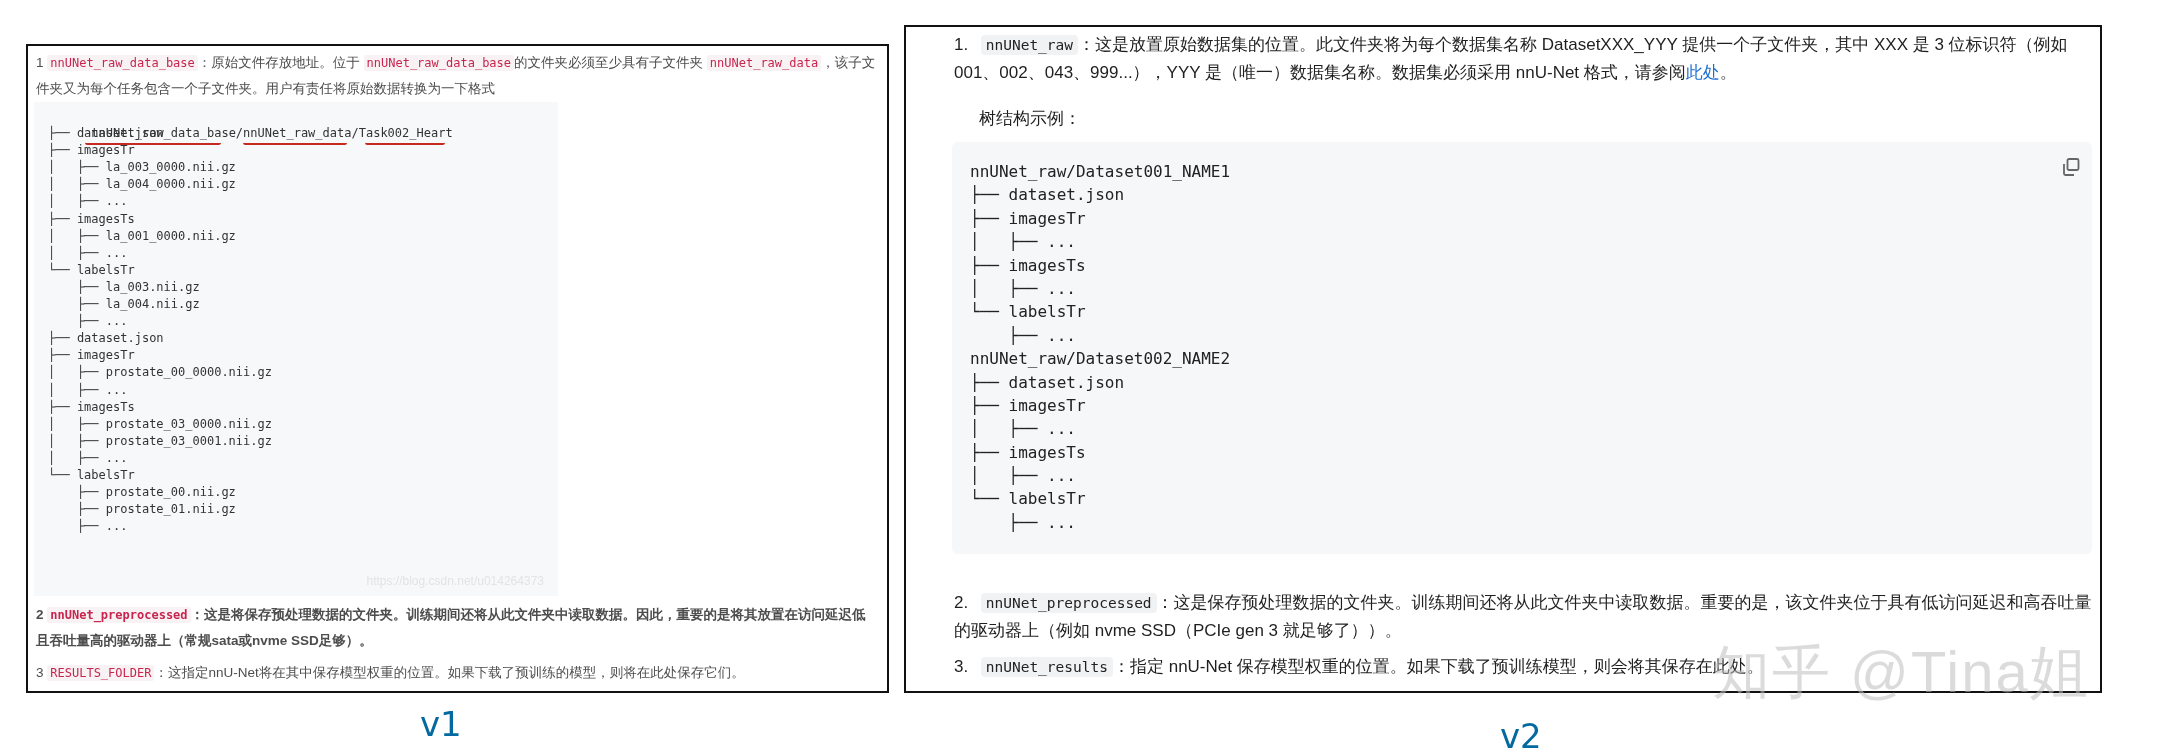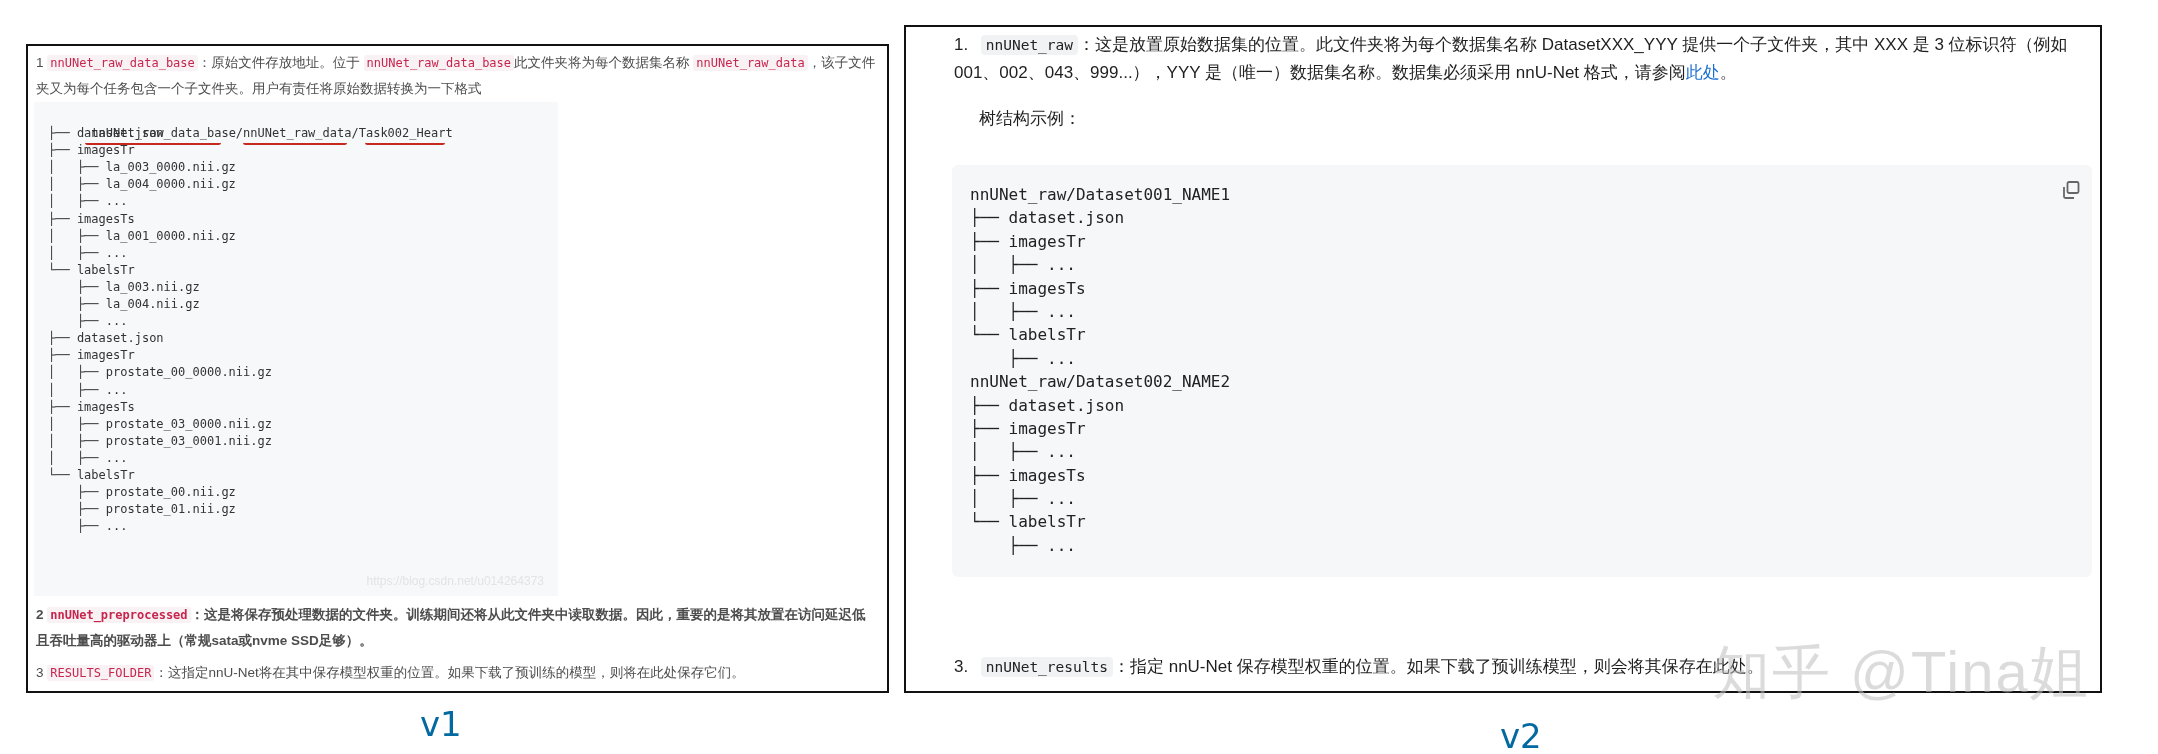--- a/index.html
+++ b/index.html
@@ -24,39 +24,39 @@
 
   
   .panel-v2 { position: absolute; left: 904px; top: 25px; width: 1198px; height: 668px;
               border: 2.5px solid #111; box-sizing: border-box; background: #fff; }
   .v2-item { position: absolute; left: 24px; right: 6px; font-size: 17px; line-height: 28px; color: #1f1f1f; margin-left: 24px; }
   .v2-num { display: inline-block; width: 22px; }
   .v2-code-inline { font-family: "DejaVu Sans Mono", monospace; font-size: 14.5px; background: #f1f2f4;
                     padding: 2px 5px; border-radius: 4px; color: #222; }
   .v2-link { color: #1a6fd1; text-decoration: none; cursor: pointer; }
   .v2-sub { padding-left: 25px; }
-  .v2-code-block { position: absolute; left: 46px; top: 138px; width: 1140px; height: 412px;
+  .v2-code-block { position: absolute; left: 46px; top: 115px; width: 1140px; height: 412px;
                    background: #f6f7f9; border-radius: 6px; box-sizing: border-box; padding: 18px 0 0 18px; }
   .v2-tree-line { font-family: "DejaVu Sans Mono", monospace; font-size: 16px; line-height: 23.4px;
                   color: #222; white-space: pre; height: 23.4px; }
   .copy-btn { position: absolute; right: 10px; top: 14px; width: 22px; height: 22px; cursor: pointer; }
 
   .zhihu-watermark { position: absolute; left: 1712px; top: 634px; font-size: 58px; color: rgba(190,190,190,0.55);
                      font-family: Liberation Sans, sans-serif; letter-spacing: 2px; pointer-events: none; white-space: nowrap; }
 
   .caption { position: absolute; font-size: 34px; color: #0369a1; font-family: "DejaVu Sans", sans-serif; }
 </style>
 </head>
 <body>
 
 <div class="panel-v1">
   <div class="v1-para" style="top:4px;">
     <span>1</span>
     <code class="v1-code-inline">nnUNet_raw_data_base</code><span>：原始文件存放地址。位于</span>
-    <code class="v1-code-inline">nnUNet_raw_data_base</code><span>此文件夹将为每个数据集名称</span>
+    <code class="v1-code-inline">nnUNet_raw_data_base</code><span>的文件夹必须至少具有子文件夹</span>
     <code class="v1-code-inline">nnUNet_raw_data</code><span>，该子文件夹又为每个任务包含一个子文件夹。用户有责任将原始数据转换为一下格式</span>
   </div>
 
   <div class="v1-code-block">
     <div class="v1-tree-line">
       <span class="v1-root"><span>nnUNet_raw_data_base</span><span class="underline-red" style="left:-6px;width:136px;"></span></span><span>/</span><span class="v1-root"><span>nnUNet_raw_data</span><span class="underline-red" style="left:0px;width:104px;"></span></span><span>/</span><span class="v1-root"><span>Task002_Heart</span><span class="underline-red" style="left:6px;width:80px;"></span></span>
     </div>
     <div class="v1-tree-line">├── dataset.json</div>
     <div class="v1-tree-line">├── imagesTr</div>
     <div class="v1-tree-line">│   ├── la_003_0000.nii.gz</div>
@@ -120,19 +120,23 @@
     <div class="v2-tree-line">nnUNet_raw/Dataset002_NAME2</div>
     <div class="v2-tree-line">├── dataset.json</div>
     <div class="v2-tree-line">├── imagesTr</div>
     <div class="v2-tree-line">│   ├── ...</div>
     <div class="v2-tree-line">├── imagesTs</div>
     <div class="v2-tree-line">│   ├── ...</div>
     <div class="v2-tree-line">└── labelsTr</div>
     <div class="v2-tree-line">    ├── ...</div>
   </div>
 
+  <div class="v2-item" style="top:562px;">
+    <span class="v2-num">2.</span>
+    <code class="v2-code-inline">nnUNet_preprocessed</code><span>：这是保存预处理数据的文件夹。训练期间还将从此文件夹中读取数据。重要的是，该文件夹位于具有低访问延迟和高吞吐量的驱动器上（例如 nvme SSD（PCIe gen 3 就足够了））。</span>
+  </div>
   <div class="v2-item" style="top:626px;">
     <span class="v2-num">3.</span>
     <code class="v2-code-inline">nnUNet_results</code><span>：指定 nnU-Net 保存模型权重的位置。如果下载了预训练模型，则会将其保存在此处。</span>
   </div>
 </div>
 <div class="caption" style="left:1500px; top:716px;">v2</div>
 <div class="zhihu-watermark">知乎 @Tina姐</div>
 
 </body></html>

